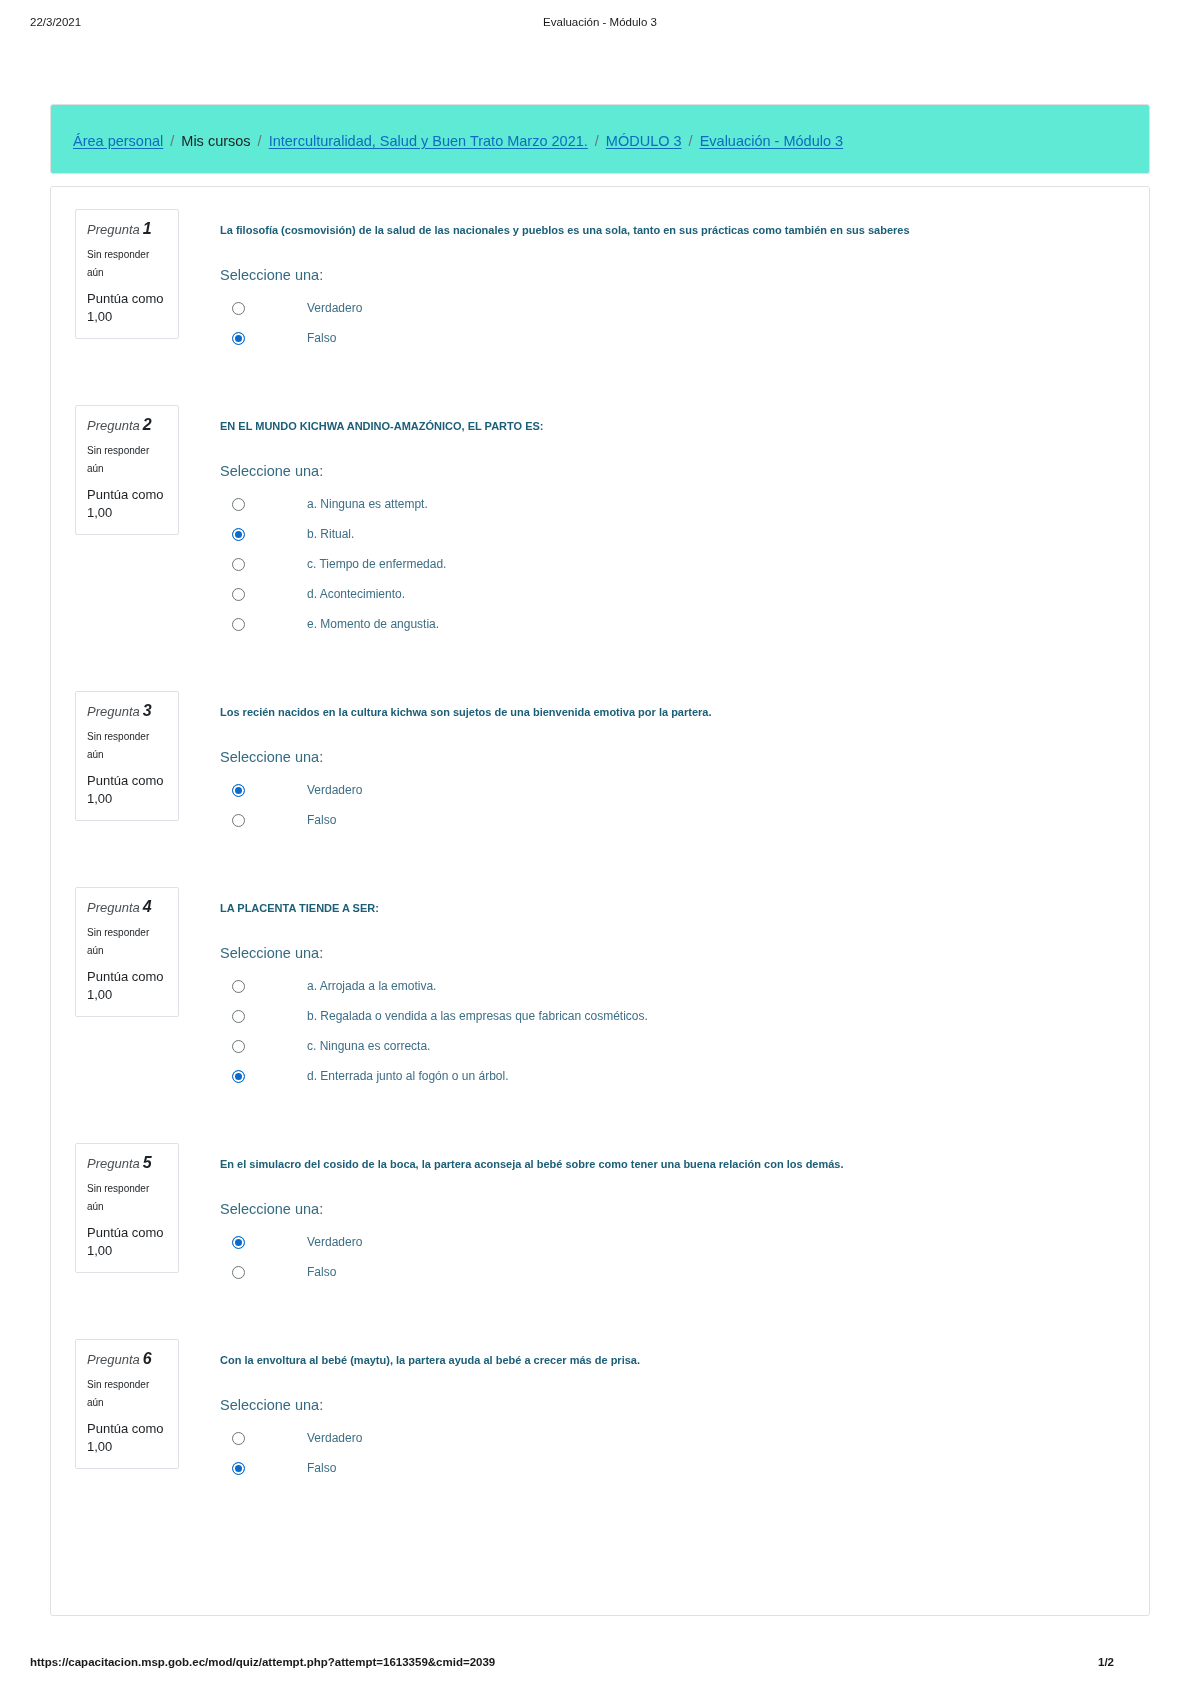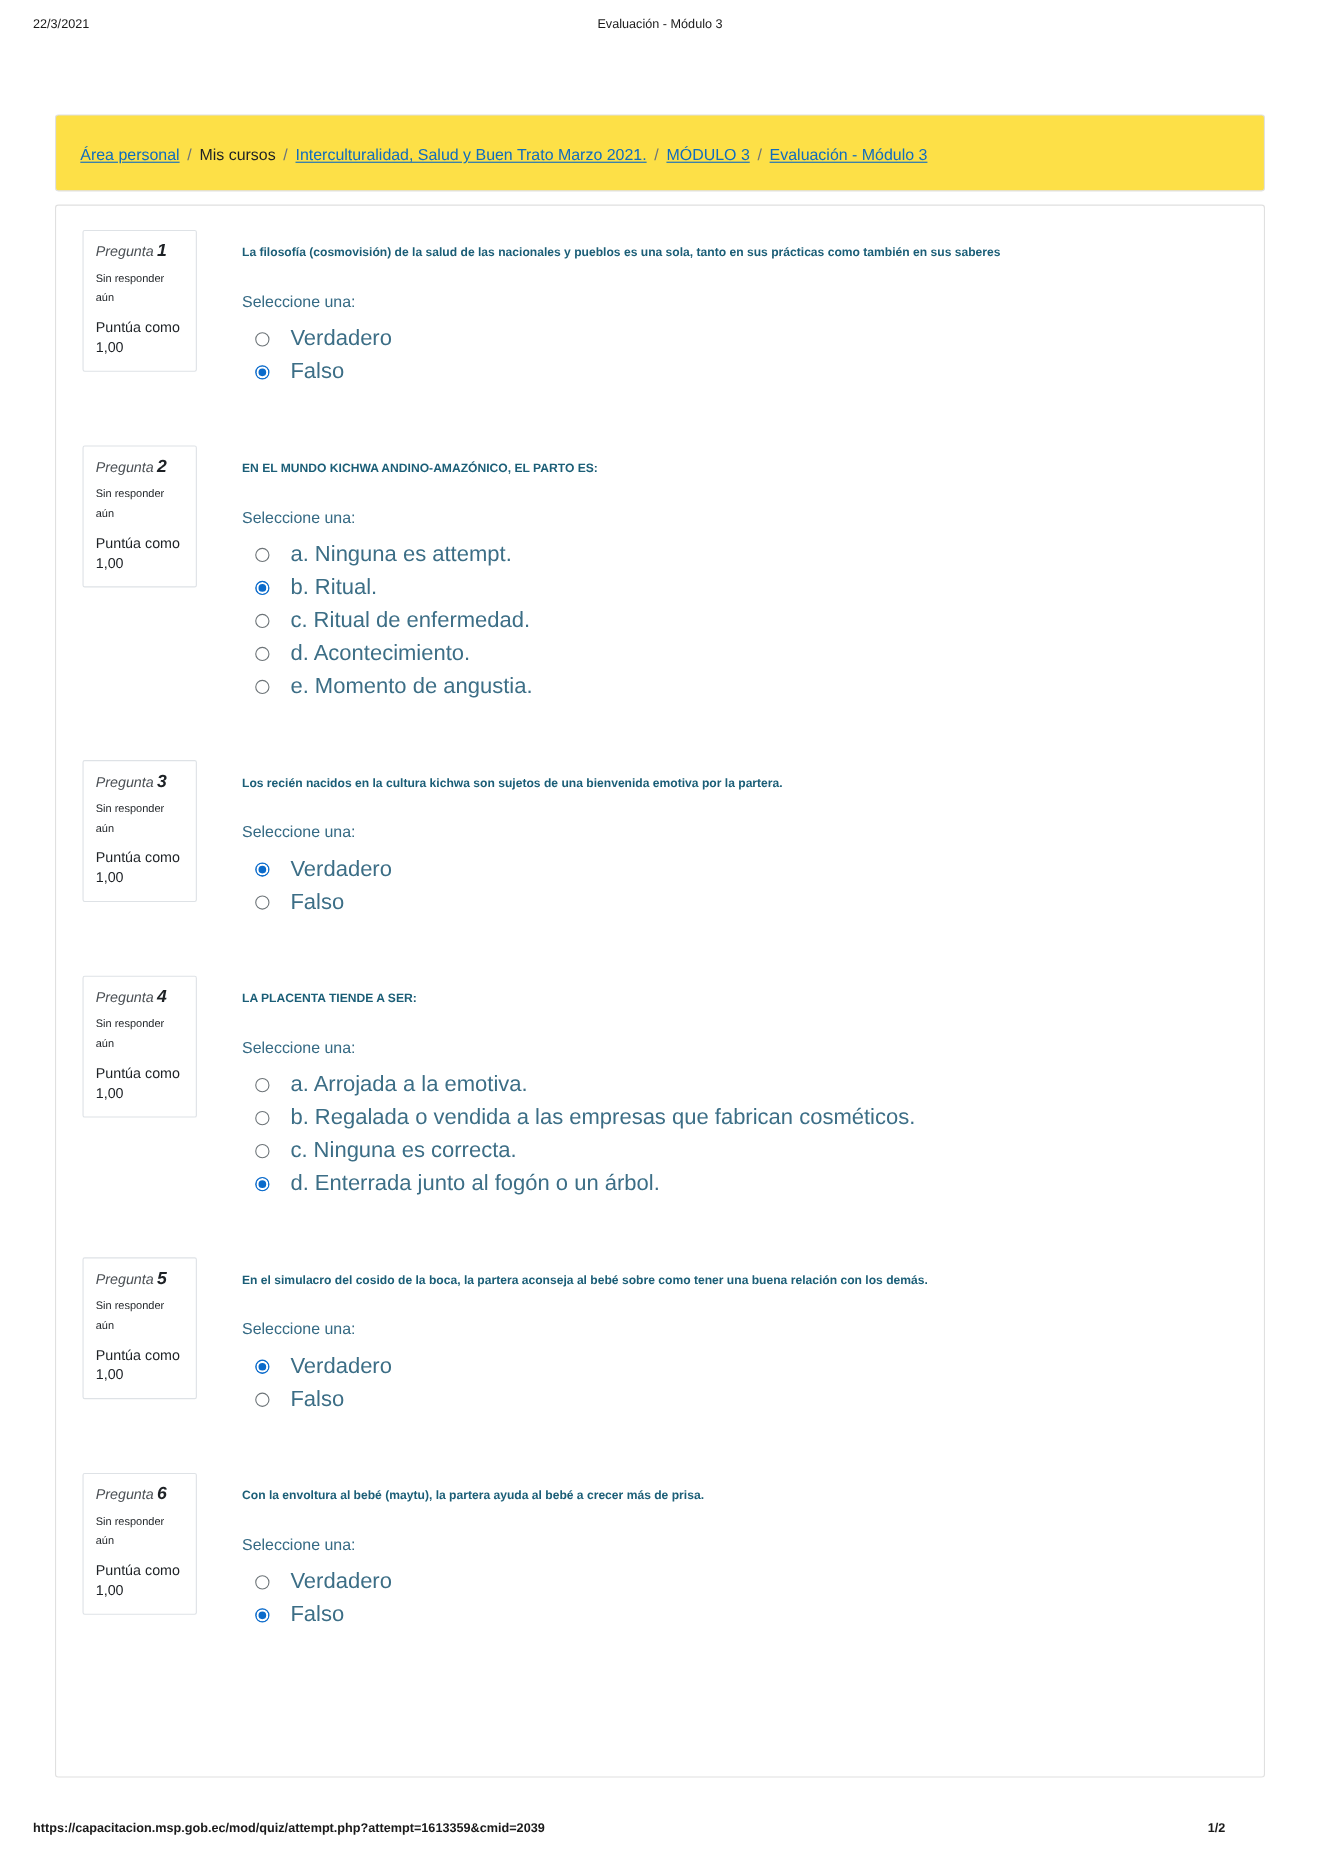--- a/index.html
+++ b/index.html
@@ -69,21 +69,21 @@
     position: absolute;
     left: 50px;
     top: 104px;
     width: 1100px;
   }
 
   
   .breadcrumb-card {
     border: 1px solid #e0e0e0;
     border-radius: 3px;
-    background: #fde047;
+    background: #5eead4;
     height: 70px;
     box-sizing: border-box;
     position: relative;
   }
   .breadcrumb {
     position: absolute;
     left: 22px;
     top: 26px;
     font-size: 14.5px;
     line-height: 20px;
@@ -181,23 +181,24 @@
 
   .answers {
     margin: 0;
     padding: 0;
     list-style: none;
   }
   .answer {
     display: flex;
     align-items: center;
     height: 30px;
-    font-size: 20px;
+    font-size: 12px;
     color: #3c6e86;
     line-height: 20px;
+    gap: 43px;
   }
   .radio {
     width: 13px;
     height: 13px;
     min-width: 13px;
     border-radius: 50%;
     border: 1.5px solid #6d7478;
     box-sizing: border-box;
     margin-left: 12px;
     margin-right: 19px;
@@ -265,21 +266,21 @@
             <li class="answer">
               <span class="radio"></span>
               <span class="answer-label">a. Ninguna es attempt.</span>
             </li>
             <li class="answer">
               <span class="radio checked"></span>
               <span class="answer-label">b. Ritual.</span>
             </li>
             <li class="answer">
               <span class="radio"></span>
-              <span class="answer-label">c. Ritual de enfermedad.</span>
+              <span class="answer-label">c. Tiempo de enfermedad.</span>
             </li>
             <li class="answer">
               <span class="radio"></span>
               <span class="answer-label">d. Acontecimiento.</span>
             </li>
             <li class="answer">
               <span class="radio"></span>
               <span class="answer-label">e. Momento de angustia.</span>
             </li>
           </ul>

